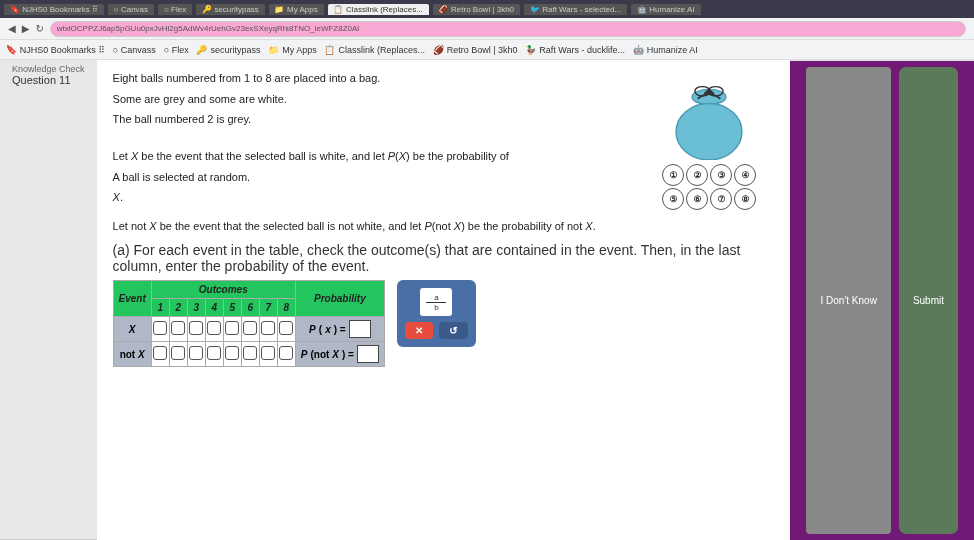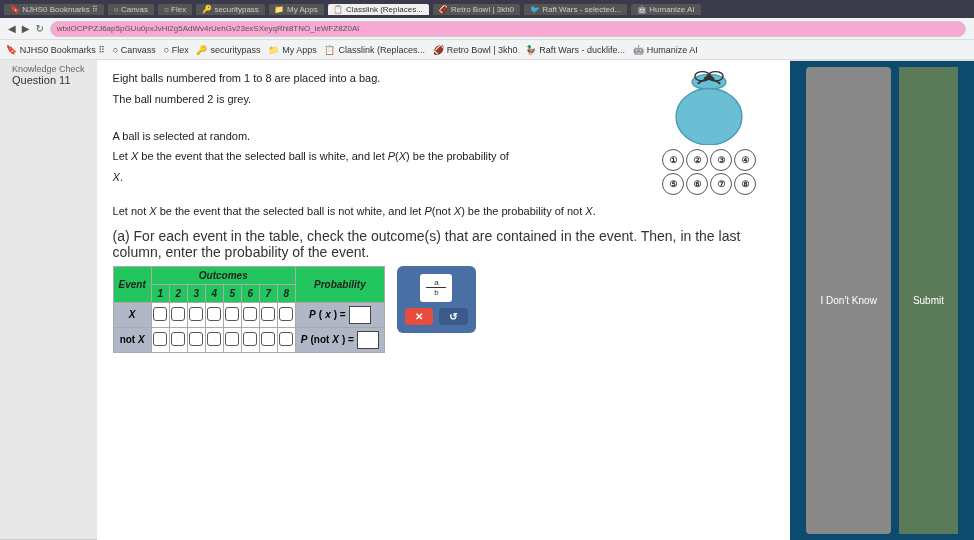--- a/index.html
+++ b/index.html
@@ -97,21 +97,21 @@
       max-width: 580px;
     }
 
     .problem-text p {
       margin-bottom: 4px;
     }
 
     .problem-section {
       display: flex;
       gap: 20px;
-      align-items: flex-start;
+      align-items: flex-end;
     }
 
     .text-section {
       flex: 1;
     }
 
     
     .bag-container {
       width: 130px;
       min-width: 130px;
@@ -282,40 +282,40 @@
     .btn-undo {
       background: #3a5a8a;
       color: #fff;
     }
 
     
     .bottom-buttons {
       display: flex;
       gap: 8px;
       padding: 6px 16px;
-      background: #0c4a6e;
+      background: #701a75;
       border-top: 1px solid #ddd;
     }
 
     .btn-dont-know {
       padding: 4px 14px;
       background: #888;
       color: #fff;
       border: none;
       border-radius: 4px;
       font-size: 10px;
       cursor: pointer;
     }
 
     .btn-submit {
       padding: 4px 14px;
       background: #5a7a5a;
       color: #fff;
       border: none;
-      border-radius: 0;
+      border-radius: 7px;
       font-size: 10px;
       cursor: pointer;
     }
 
     
     .address-bar {
       background: #f1f3f4;
       height: 22px;
       display: flex;
       align-items: center;
@@ -386,24 +386,25 @@
   <div class="page-header">
     <div class="app-title">Knowledge Check</div>
     <div class="question-title">Question 11</div>
   </div>
 
   <div class="content-body">
     <div class="problem-section">
       <div class="text-section">
         <div class="problem-text">
           <p>Eight balls numbered from 1 to 8 are placed into a bag.</p>
+          <p>Some are grey and some are white.</p>
           <p>The ball numbered 2 is grey.</p>
           <br>
+          <p>Let <em>X</em> be the event that the selected ball is white, and let <em>P</em>(<em>X</em>) be the probability of</p>
           <p>A ball is selected at random.</p>
-          <p>Let <em>X</em> be the event that the selected ball is white, and let <em>P</em>(<em>X</em>) be the probability of</p>
           <p><em>X</em>.</p>
         </div>
       </div>
 
       <div class="bag-container">
 
         <svg class="bag-svg" viewBox="0 0 100 85" xmlns="http://www.w3.org/2000/svg">
 
           <ellipse cx="50" cy="18" rx="18" ry="8" fill="#6bbfd4" stroke="#4a9ab5" stroke-width="1.5"></ellipse>
 

